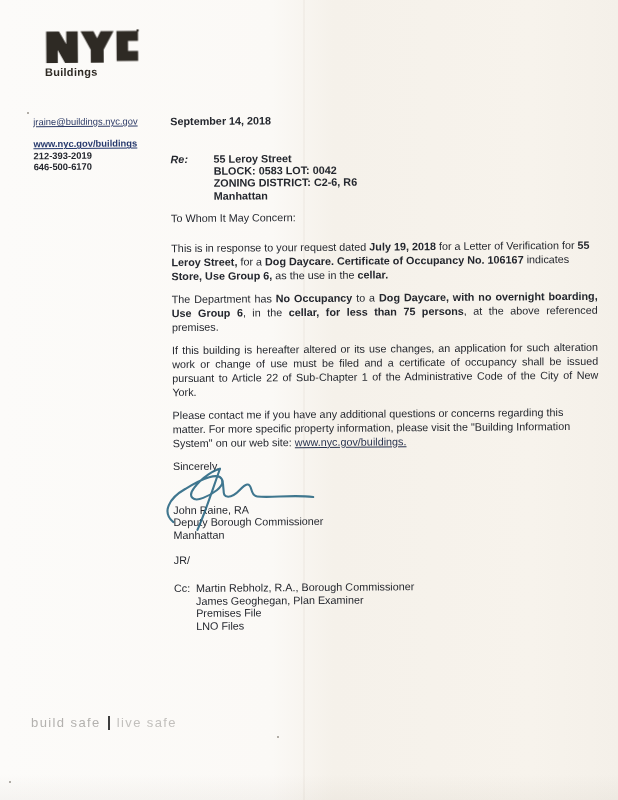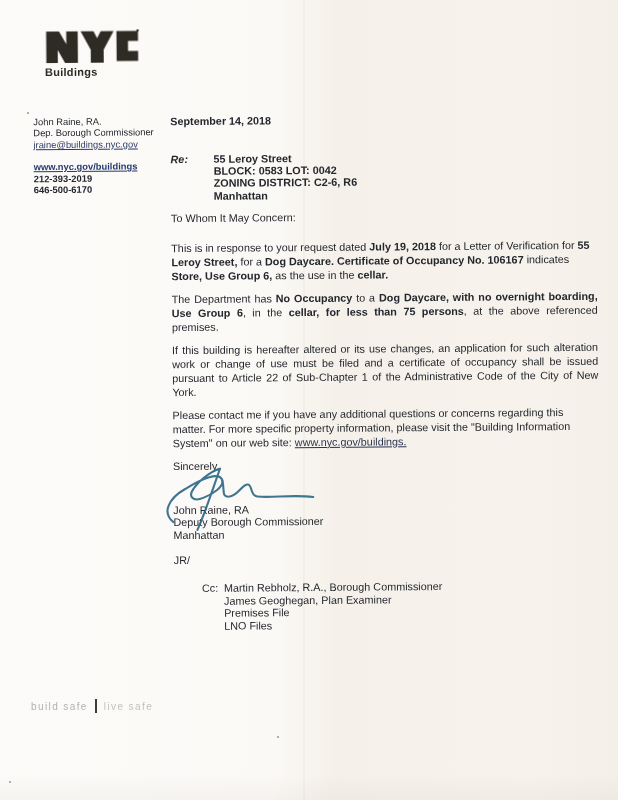--- a/index.html
+++ b/index.html
@@ -48,25 +48,25 @@
   .para.j{text-align:justify;}
   .para .b{font-weight:bold;}
   .lnk{color:#2b3550;text-decoration:underline;cursor:pointer;margin-top:46px;}
 
   .closing{margin-top:5px;}
   .sig-area{position:relative;height:31px;}
   .sig-area svg{position:absolute;left:-12px;top:-9px;pointer-events:none;}
   .signer{line-height:12.4px;}
   .initials{margin-top:12px;}
   .cc-block{display:flex;margin-top:15px;line-height:12.6px;}
-  .cc-label{width:22px;flex:none;margin-left:28px;}
+  .cc-label{width:22px;flex:none;}
 
   
-  .footer{position:absolute;left:31px;top:699px;display:flex;align-items:center;
-          font-size:10px;letter-spacing:1.4px;color:#b3b1ae;}
+  .footer{position:absolute;left:31px;top:715px;display:flex;align-items:center;
+          font-size:13px;letter-spacing:1.4px;color:#b3b1ae;}
   .footer .bar{width:2px;height:14px;background:#3d3d3d;margin:0 7px;}
   .footer .right{color:#c2c0bd;}
 </style>
 </head>
 <body>
 
 <div class="scan-page">
   <div class="speck" style="left:27px;top:112px;width:2px;height:2px;"></div>
   <div class="speck" style="left:277px;top:736px;width:2px;height:2px;"></div>
   <div class="speck" style="left:9px;top:781px;width:2px;height:2px;"></div>
@@ -80,24 +80,20 @@
           <polygon points="50,2 68,2 73,12 78,2 96,2 82,28 82,46 64,46 64,28"></polygon>
           <path d="M100,2 h30 v14 h-14 v14 h14 v14 h-30 z"></path>
           <rect x="128" y="0" width="3" height="3"></rect>
         </g>
       </svg>
       <div class="logo-dept">Buildings</div>
     </div>
 
     <aside class="sidebar">
       <div class="sb-group">
-        <div>
-            <div>John Raine, RA.</div>
-            <div>Dep. Borough Commissioner</div>
-          </div>
         <a class="sb-link">jraine@buildings.nyc.gov</a>
       </div>
       <div class="sb-group bold">
         <a class="sb-link bold">www.nyc.gov/buildings</a>
         <div>
             <div>212-393-2019</div>
             <div>646-500-6170</div>
           </div>
       </div>
     </aside>

